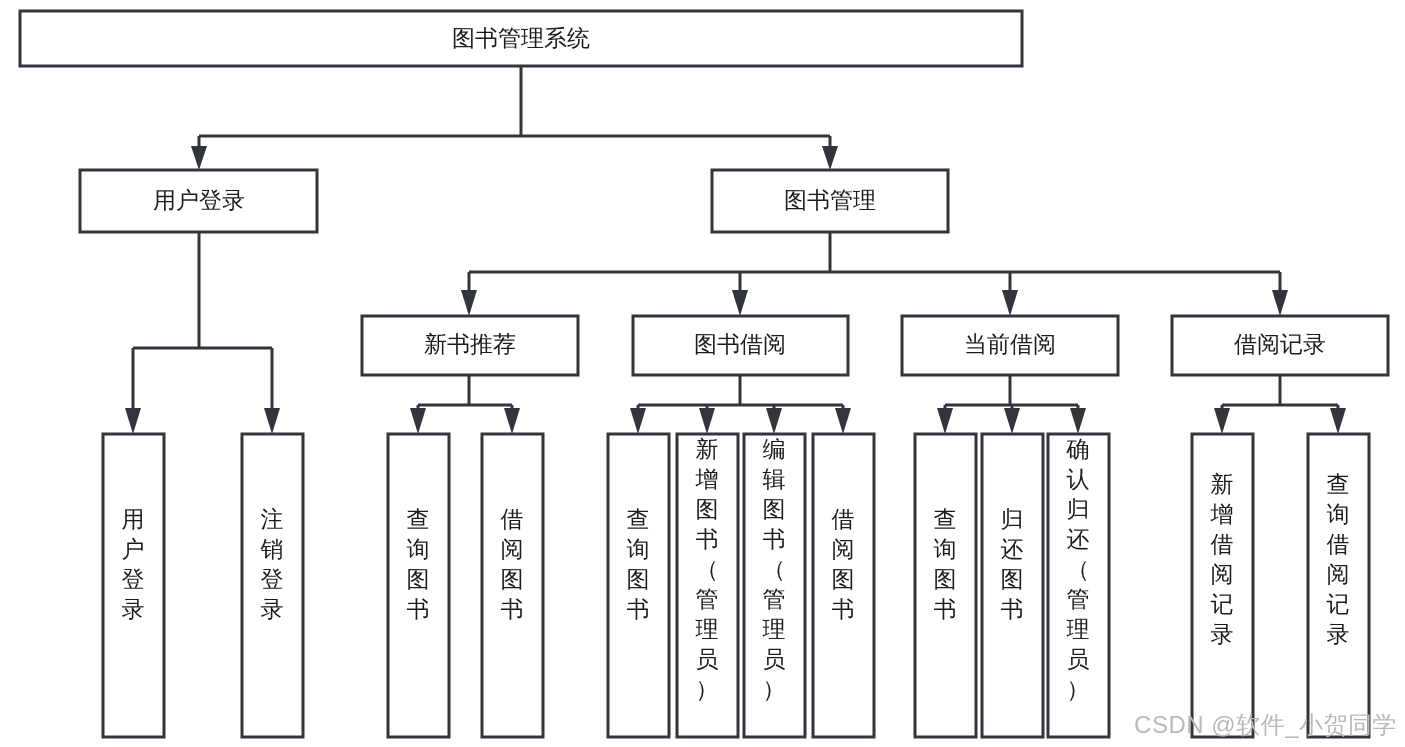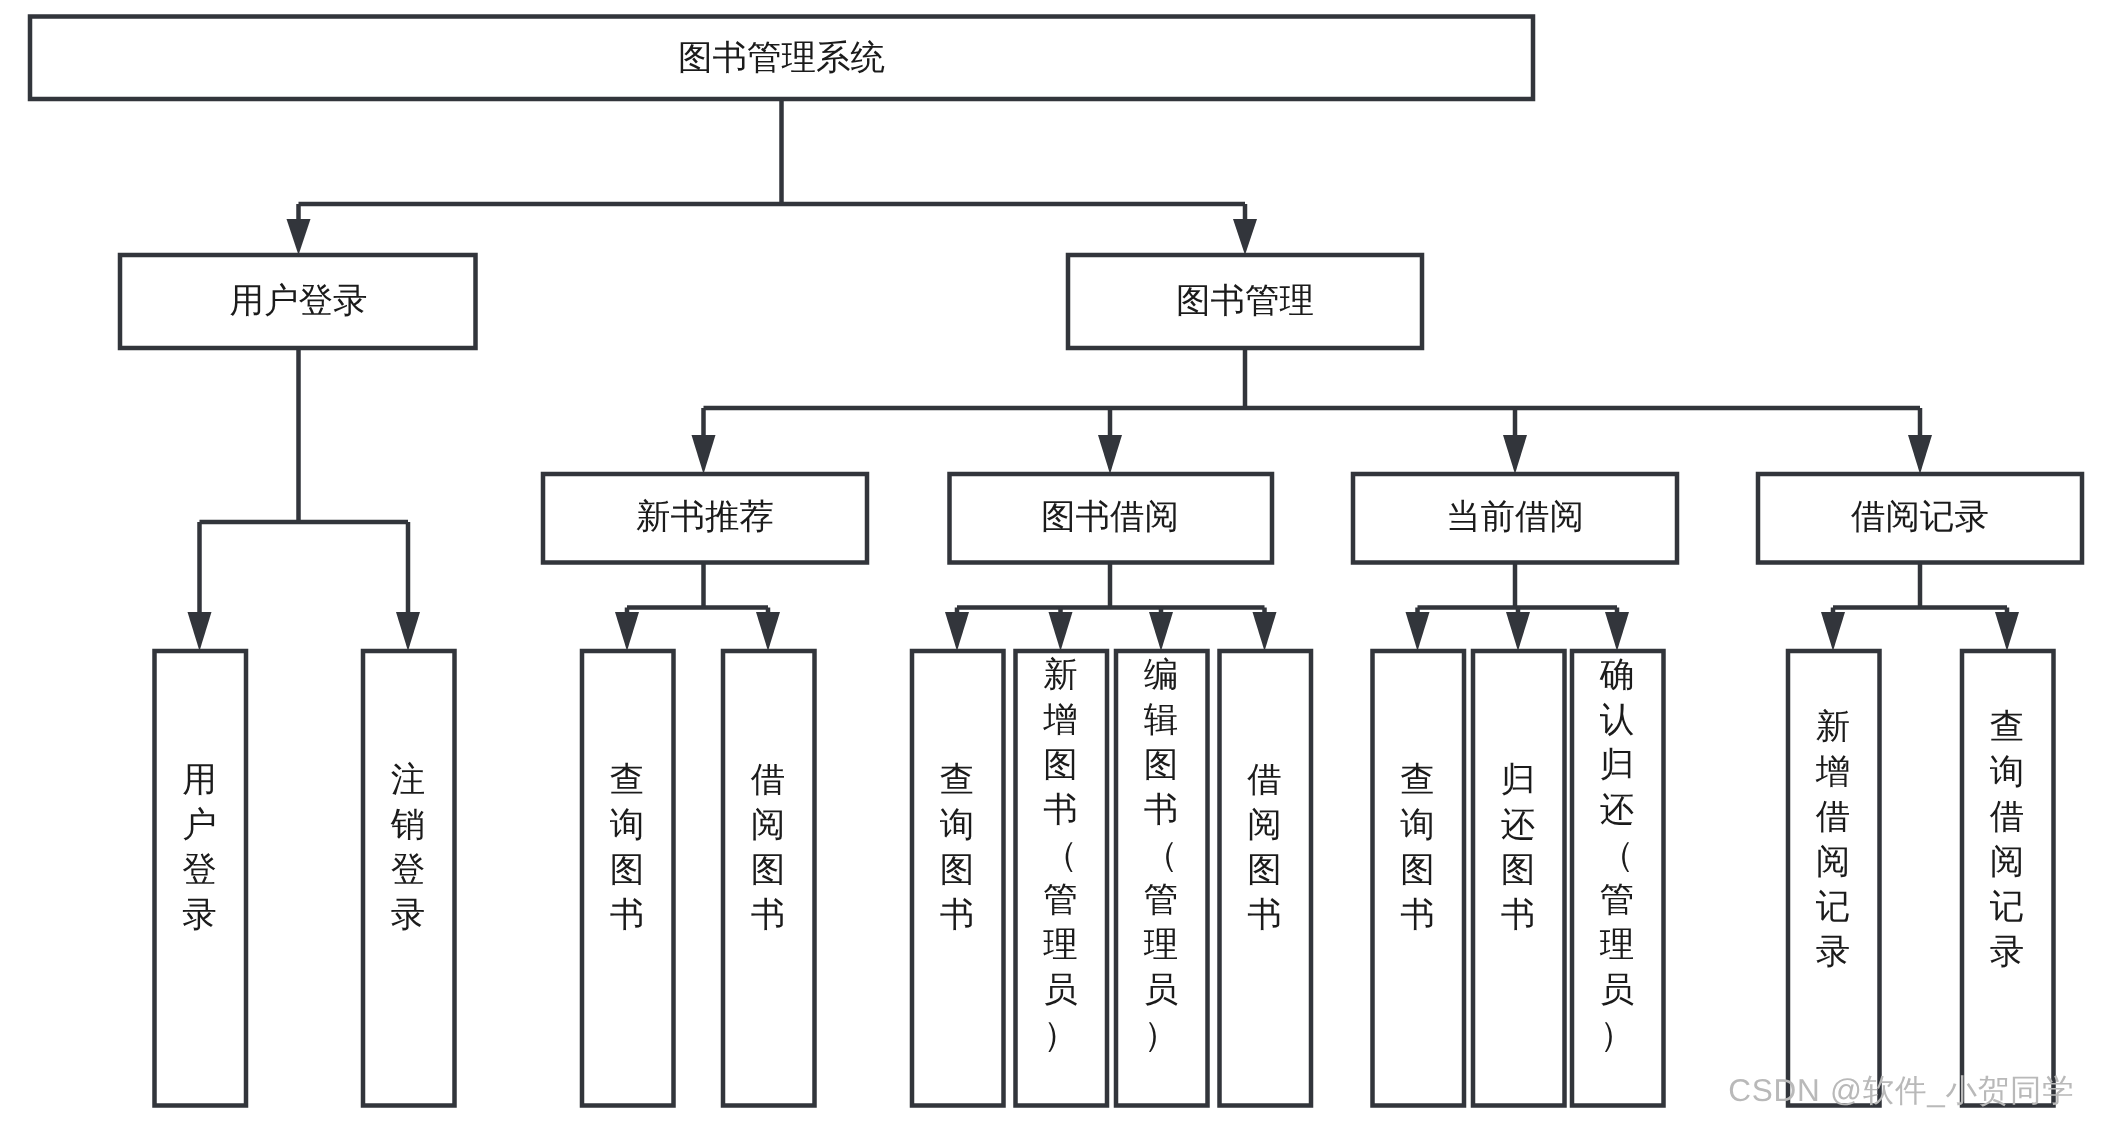--- a/index.html
+++ b/index.html
@@ -47,24 +47,24 @@
     stroke: #32353b;
     stroke-width: 3;
     fill: none;
   }
   .arrow-head {
     fill: #32353b;
     stroke: none;
   }
   .watermark {
     position: absolute;
-    right: 22px;
+    right: 8px;
     bottom: 6px;
     font-family: "Liberation Sans", sans-serif;
-    font-size: 21px;
+    font-size: 24px;
     color: #b9b9b9;
     white-space: nowrap;
     letter-spacing: 0.5px;
     user-select: none;
   }
 </style>
 </head>
 <body>
 
 <div id="diagram-root">

